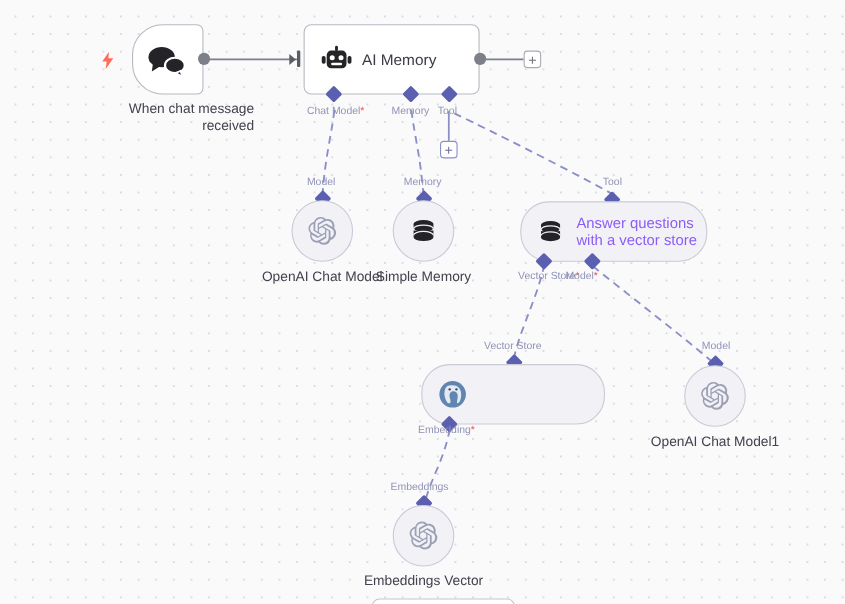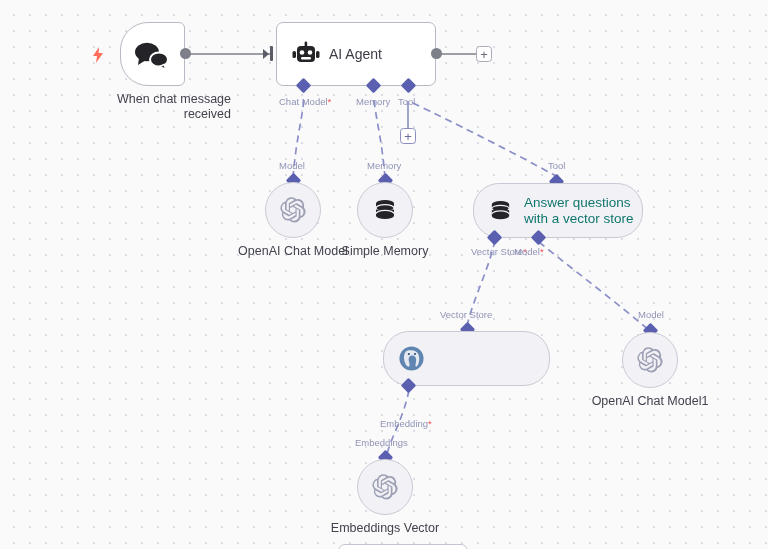--- a/index.html
+++ b/index.html
@@ -81,21 +81,21 @@
     border: 1.3px solid #c9cad4;
     border-radius: 26px;
     box-sizing: border-box;
     display: flex;
     align-items: center;
     padding-left: 14px;
   }
   .pill-node .title {
     font-size: 13.5px;
     line-height: 16px;
-    color: #0f766e;
+    color: #8b5cf6;
     margin-left: 11px;
   }
 
   
   .circle-node {
     position: absolute;
     background: #f2f2f6;
     border: 1.3px solid #c9cad4;
     border-radius: 50%;
     box-sizing: border-box;
@@ -233,21 +233,21 @@
       <svg class="icon-svg" width="30" height="26" viewBox="0 0 30 26" xmlns="http://www.w3.org/2000/svg">
         <rect x="6" y="5" width="18" height="16" rx="4" fill="#242428"></rect>
         <rect x="1.5" y="10" width="3.5" height="7" rx="1.6" fill="#242428"></rect>
         <rect x="25" y="10" width="3.5" height="7" rx="1.6" fill="#242428"></rect>
         <rect x="13.6" y="0.5" width="2.6" height="5" rx="1.3" fill="#242428"></rect>
         <circle cx="11" cy="11.5" r="2.3" fill="#ffffff"></circle>
         <circle cx="19" cy="11.5" r="2.3" fill="#ffffff"></circle>
         <rect x="10" y="16" width="10" height="2.4" rx="1.2" fill="#ffffff"></rect>
       </svg>
     </div>
-    <span class="title">AI Agent</span>
+    <span class="title">AI Memory</span>
   </div>
   <div class="dot-out" style="left:431px; top:48px;"></div>
   <div class="plus-btn" style="left:476px; top:46px;">+</div>
 
   <div class="diamond" style="left:298px; top:80px;"></div>
   <div class="port-label" style="left:279px; top:96px;">Chat Model<span class="req">*</span></div>
 
   <div class="diamond" style="left:368px; top:80px;"></div>
   <div class="port-label" style="left:356px; top:96px;">Memory</div>
 
@@ -318,21 +318,21 @@
                  C12 18.5 11 17 11 15 C11 12.5 12.5 11 14.5 11 C17 11 18.8 12.5 18.8 15.5
                  C18.8 18 18 20.5 18 21.5 C18 22.3 18.6 22.6 19.3 22.2 C21 21.2 22.3 17.5 22 13
                  C21.7 8.5 18.5 5.5 14 5.5 C11.8 5.5 9.8 5.5 8.5 6.5 Z" fill="#f0f2f6" opacity="0.92"></path>
         <circle cx="11.2" cy="9.3" r="1.1" fill="#2b4a6b"></circle>
         <circle cx="17.6" cy="9.3" r="1.1" fill="#2b4a6b"></circle>
       </svg>
     </div>
   </div>
 
   <div class="diamond" style="left:403px; top:380px;"></div>
-  <div class="port-label" style="left:380px; top:418px;">Embedding<span class="req">*</span></div>
+  <div class="port-label" style="left:380px; top:386px;">Embedding<span class="req">*</span></div>
 
   <div class="port-label" style="left:638px; top:309px;">Model</div>
   <div class="diamond" style="left:645px; top:325px;"></div>
   <div class="circle-node" style="left:622px; top:332px; width:56px; height:56px;">
     <div>
       <svg class="icon-svg" width="28" height="28" viewBox="0 0 24 24" xmlns="http://www.w3.org/2000/svg">
         <path d="M21.3 9.9a5.4 5.4 0 0 0-.47-4.44 5.48 5.48 0 0 0-5.9-2.62A5.4 5.4 0 0 0 10.86 1 5.48 5.48 0 0 0 5.63 4.8a5.4 5.4 0 0 0-3.6 2.62 5.48 5.48 0 0 0 .67 6.42 5.4 5.4 0 0 0 .47 4.44 5.48 5.48 0 0 0 5.9 2.63 5.4 5.4 0 0 0 4.07 1.81 5.48 5.48 0 0 0 5.23-3.8 5.4 5.4 0 0 0 3.6-2.62 5.48 5.48 0 0 0-.67-6.4zM12.9 21.2a4.07 4.07 0 0 1-2.6-.94l.13-.07 4.33-2.5a.7.7 0 0 0 .35-.61v-6.1l1.83 1.06a.07.07 0 0 1 .04.05v5.06a4.08 4.08 0 0 1-4.08 4.05zM4.14 17.5a4.06 4.06 0 0 1-.49-2.73l.13.08 4.33 2.5a.7.7 0 0 0 .71 0l5.29-3.05v2.11a.07.07 0 0 1-.3.06L9.7 19a4.08 4.08 0 0 1-5.56-1.5zM3 8.1a4.06 4.06 0 0 1 2.13-1.79v5.15a.7.7 0 0 0 .35.6l5.27 3.04-1.83 1.06a.07.07 0 0 1-.06 0L4.48 13.6A4.08 4.08 0 0 1 3 8.1zm15.04 3.5L12.76 8.5l1.83-1.05a.07.07 0 0 1 .06 0l4.38 2.53a4.07 4.07 0 0 1-.63 7.34v-5.15a.7.7 0 0 0-.36-.6zm1.82-2.74l-.13-.08-4.32-2.52a.7.7 0 0 0-.71 0L9.4 9.32V7.2a.07.07 0 0 1 .03-.06l4.38-2.53a4.08 4.08 0 0 1 6.05 4.22zM8.4 12.63L6.58 11.57a.07.07 0 0 1-.04-.05V6.46a4.08 4.08 0 0 1 6.68-3.13l-.13.07-4.33 2.5a.7.7 0 0 0-.35.6zm1-2.14l2.35-1.36 2.36 1.36v2.72l-2.35 1.36-2.36-1.36z" fill="#9da0b5"></path>
       </svg>
     </div>
   </div>

